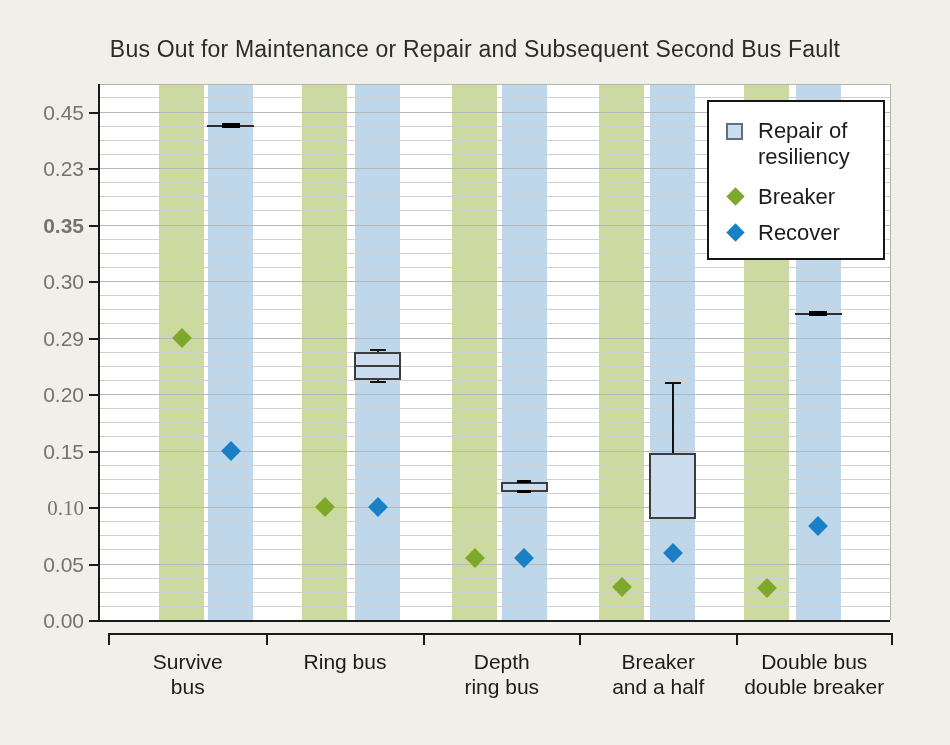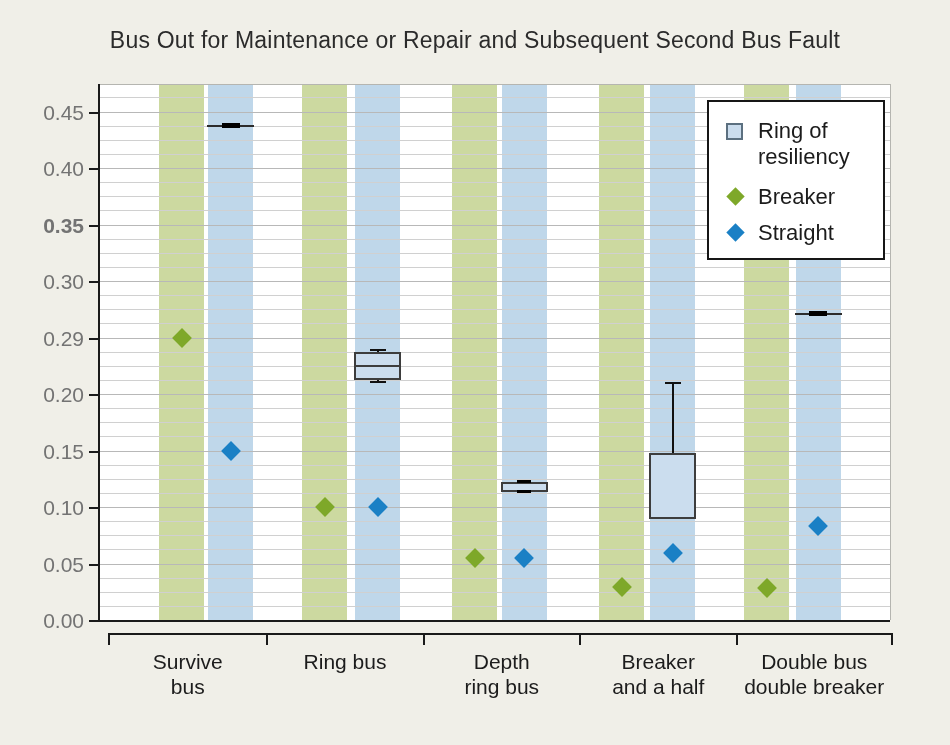--- a/index.html
+++ b/index.html
@@ -3,21 +3,21 @@
 <meta charset="utf-8">
 <style>
   html,body{margin:0;padding:0;}
   .fig{
     position:relative;width:950px;height:745px;overflow:hidden;
     background:#f0efe8;
     font-family:"Liberation Sans","DejaVu Sans",sans-serif;
     color:#202020;
   }
   .title{
-    position:absolute;left:0;top:27px;width:950px;text-align:center;
+    position:absolute;left:0;top:36px;width:950px;text-align:center;
     font-size:23px;font-weight:500;letter-spacing:0.2px;color:#2b2b2b;
   }
   .abs{position:absolute;}
   .plot-bg{background:#ffffff;}
   .gridline{height:1px;}
   .ytick-label{
     width:70px;text-align:right;font-size:21px;color:#737373;
     transform:translateY(-50%);
   }
   .xcat-label{
@@ -98,33 +98,33 @@
       <div class="abs gridline" style="left: 100px; top: 97.4287px; width: 790px; height: 1px; background: rgb(208, 208, 208);"></div>
       <div class="abs" style="left: 100px; top: 84px; width: 790px; height: 1px; background: rgb(181, 181, 176);"></div>
       <div class="abs" style="left: 890px; top: 84px; width: 1px; height: 536px; background: rgb(181, 181, 176);"></div>
       <div class="abs" style="left: 98px; top: 84px; width: 2px; height: 536px; background: rgb(26, 26, 26);"></div>
       <div class="abs" style="left: 98px; top: 620px; width: 792px; height: 2px; background: rgb(26, 26, 26);"></div>
       <div class="abs" style="left: 89px; top: 620px; width: 9px; height: 2px; background: rgb(26, 26, 26);"></div>
       <div class="abs ytick-label" style="left: 14px; top: 621px;">0.00</div>
       <div class="abs" style="left: 89px; top: 563.506px; width: 9px; height: 2px; background: rgb(26, 26, 26);"></div>
       <div class="abs ytick-label" style="left: 14px; top: 564.506px;">0.05</div>
       <div class="abs" style="left: 89px; top: 507.012px; width: 9px; height: 2px; background: rgb(26, 26, 26);"></div>
-      <div class="abs ytick-label" style="left: 14px; top: 508.012px;">0.10</div>
+      <div class="abs ytick-label" style="left: 14px; top: 508.012px; font-family: Liberation Serif, serif;">0.10</div>
       <div class="abs" style="left: 89px; top: 450.517px; width: 9px; height: 2px; background: rgb(26, 26, 26);"></div>
       <div class="abs ytick-label" style="left: 14px; top: 451.517px;">0.15</div>
       <div class="abs" style="left: 89px; top: 394.023px; width: 9px; height: 2px; background: rgb(26, 26, 26);"></div>
       <div class="abs ytick-label" style="left: 14px; top: 395.023px;">0.20</div>
       <div class="abs" style="left: 89px; top: 337.529px; width: 9px; height: 2px; background: rgb(26, 26, 26);"></div>
       <div class="abs ytick-label" style="left: 14px; top: 338.529px;">0.29</div>
       <div class="abs" style="left: 89px; top: 281.035px; width: 9px; height: 2px; background: rgb(26, 26, 26);"></div>
       <div class="abs ytick-label" style="left: 14px; top: 282.035px; text-align: right;">0.30</div>
       <div class="abs" style="left: 89px; top: 224.541px; width: 9px; height: 2px; background: rgb(26, 26, 26);"></div>
       <div class="abs ytick-label" style="left: 14px; top: 225.541px; font-weight: bold;">0.35</div>
       <div class="abs" style="left: 89px; top: 168.046px; width: 9px; height: 2px; background: rgb(26, 26, 26);"></div>
-      <div class="abs ytick-label" style="left: 14px; top: 169.046px;">0.40</div>
+      <div class="abs ytick-label" style="left: 14px; top: 169.046px;">0.23</div>
       <div class="abs" style="left: 89px; top: 111.552px; width: 9px; height: 2px; background: rgb(26, 26, 26);"></div>
       <div class="abs ytick-label" style="left: 14px; top: 112.552px;">0.45</div>
       <div class="abs" style="left: 207px; top: 124.676px; width: 47px; height: 2px; background: rgb(44, 44, 44);"></div>
       <div class="abs" style="left: 221.5px; top: 123.176px; width: 18px; height: 5px; background: rgb(0, 0, 0);"></div>
       <div class="abs" style="left: 376.5px; top: 349.958px; width: 2px; height: 1.69483px; background: rgb(17, 17, 17);"></div>
       <div class="abs" style="left: 369.5px; top: 348.958px; width: 16px; height: 2.5px; background: rgb(17, 17, 17);"></div>
       <div class="abs" style="left: 376.5px; top: 379.9px; width: 2px; height: 1.69483px; background: rgb(17, 17, 17);"></div>
       <div class="abs" style="left: 369.5px; top: 380.595px; width: 16px; height: 2.5px; background: rgb(17, 17, 17);"></div>
       <div class="abs" style="left: 354px; top: 351.653px; width: 47px; height: 28.2471px; background: rgb(203, 221, 238); border: 2px solid rgb(61, 61, 61); box-sizing: border-box;"></div>
       <div class="abs" style="left: 354px; top: 364.776px; width: 47px; height: 2px; background: rgb(61, 61, 61);"></div>
@@ -159,22 +159,22 @@
       <div class="abs xcat-label" style="left: 501.75px; top: 649px;">Depth
 ring bus</div>
       <div class="abs xcat-label" style="left: 814.25px; top: 649px;">Double bus
 double breaker</div>
       <div class="abs xcat-label" style="left: 658.25px; top: 649px;">Breaker
 and a half</div>
     </div>
 
   <div class="legend">
     <span class="lg-swatch-box" id="lgBox" style="left: 17px; top: 21px; background: rgb(203, 221, 238); border: 2px solid rgb(92, 112, 128);"></span>
-    <span class="lg-label" style="left:49px;top:16px;white-space:pre-line;">Ring of
+    <span class="lg-label" style="left:49px;top:16px;white-space:pre-line;">Repair of
 resiliency</span>
 
     <span class="lg-diamond" id="lgDiaG" style="left: 20px; top: 88px; background: rgb(126, 168, 41);"></span>
     <span class="lg-label" style="left:49px;top:82px;">Breaker</span>
 
     <span class="lg-diamond" id="lgDiaB" style="left: 20px; top: 124px; background: rgb(26, 128, 197);"></span>
-    <span class="lg-label" style="left:49px;top:118px;">Straight</span>
+    <span class="lg-label" style="left:49px;top:118px;">Recover</span>
   </div>
 </div>
 
 </body></html>

